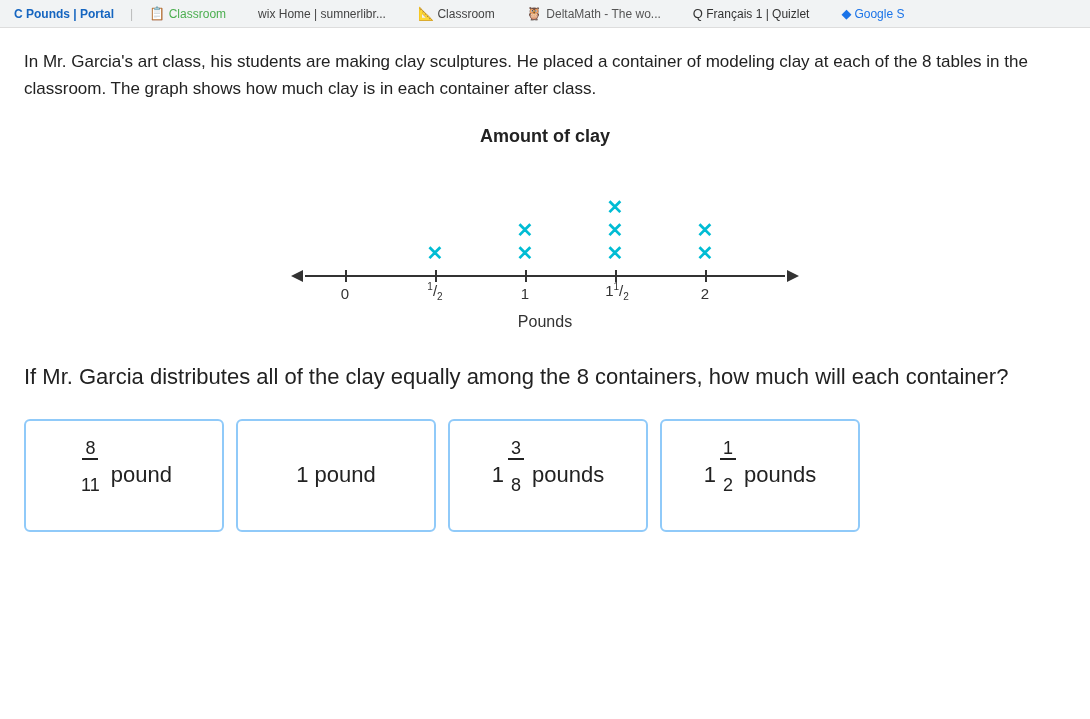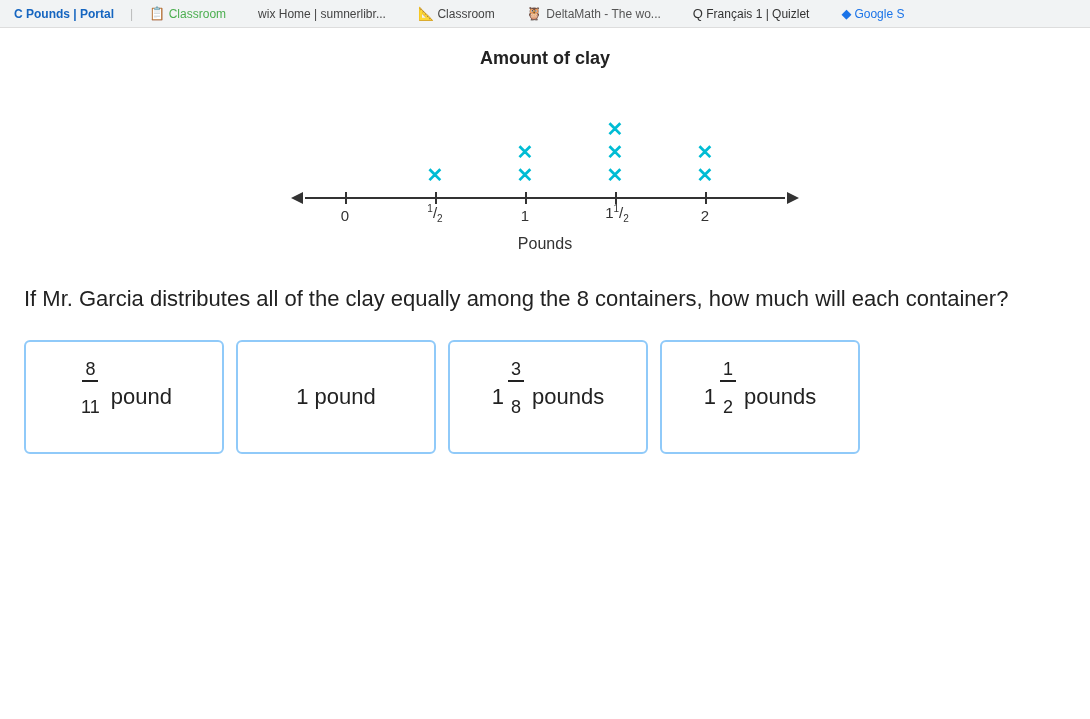--- a/index.html
+++ b/index.html
@@ -208,20 +208,21 @@
   </span>
   <span class="nav-sep"></span>
   <span class="browser-tab tab-google" style="display:flex;align-items:center;gap:3px;">
     <span style="font-size:13px;">◆</span>
     <span>Google S</span>
   </span>
 </div>
 
 <div class="content">
 
+  <p class="problem-text">In Mr. Garcia's art class, his students are making clay sculptures. He placed a container of modeling clay at each of the 8 tables in the classroom. The graph shows how much clay is in each container after class.</p>
 
   <div class="chart-section">
     <div class="chart-title">Amount of clay</div>
 
     <div class="dot-plot">
 
       <span class="x-mark" style="left:150px; bottom:42px;">✕</span>
 
       <span class="x-mark" style="left:240px; bottom:42px;">✕</span>
       <span class="x-mark" style="left:240px; bottom:65px;">✕</span>

